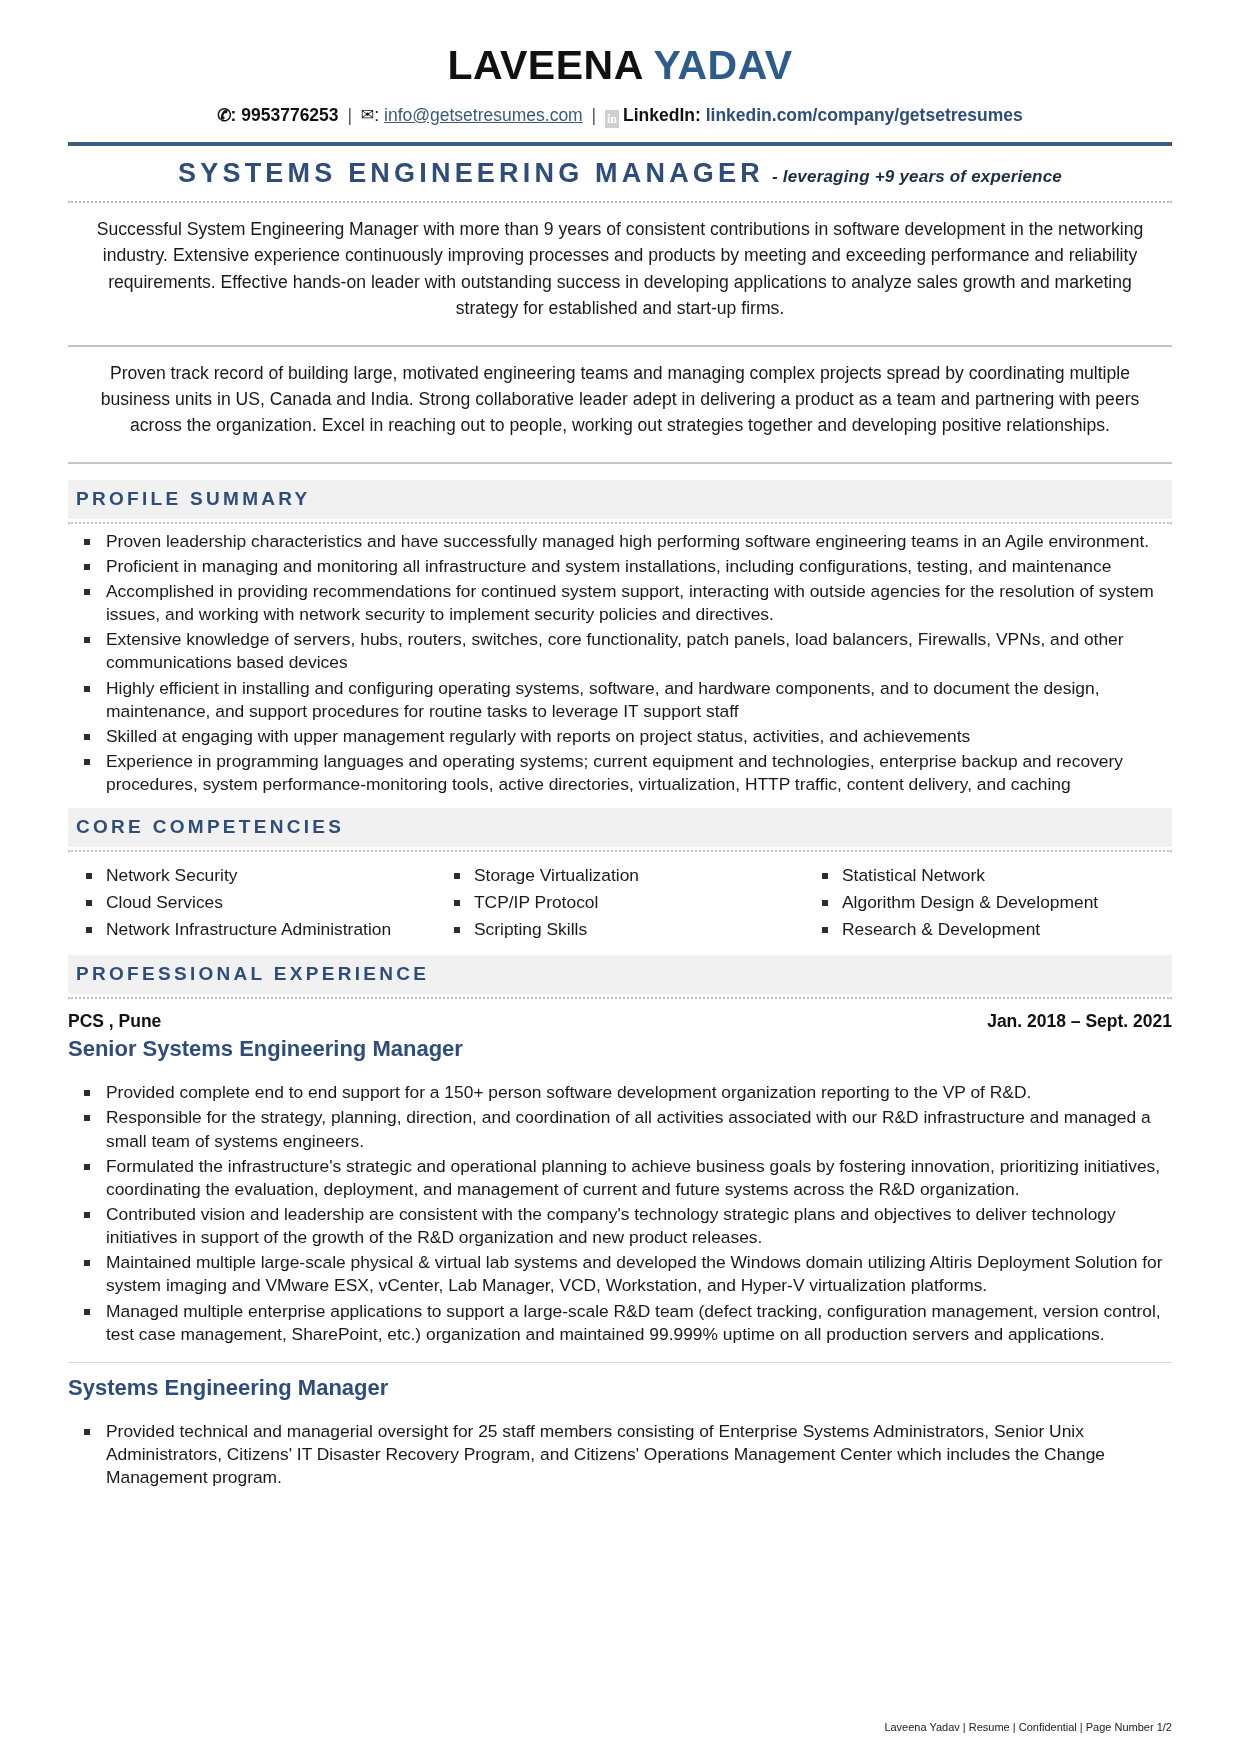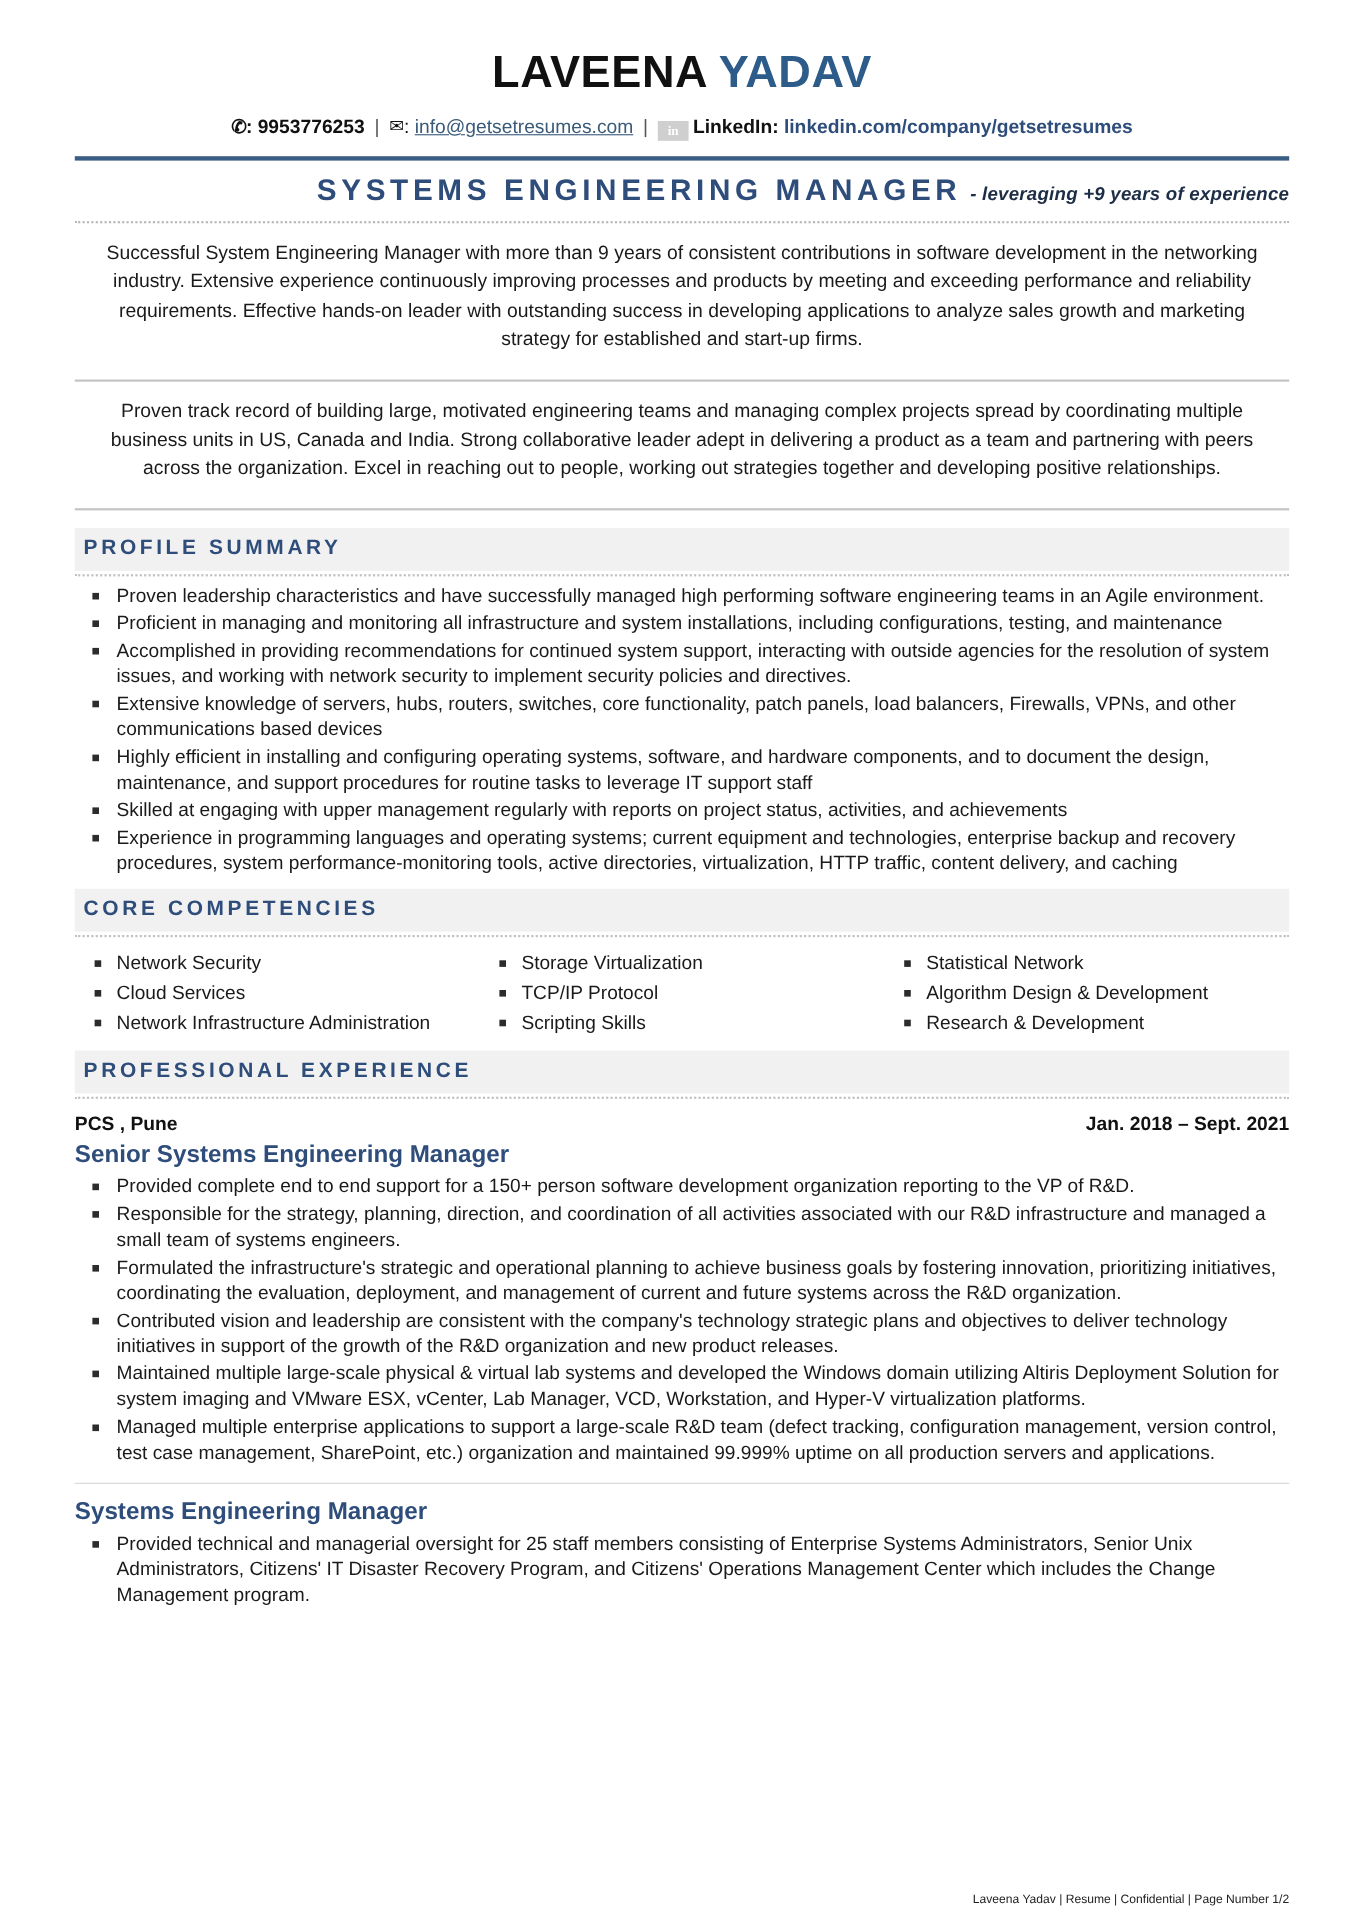--- a/index.html
+++ b/index.html
@@ -56,21 +56,21 @@
     font-size: 16px;
     vertical-align: 1px;
   }
   a.email-link {
     color: #3A5A7A;
     text-decoration: underline;
     font-weight: normal;
   }
   .li-badge {
     display: inline-block;
-    width: 28px;
+    width: 14px;
     height: 18px;
     background: #cfcfcf;
     color: #ffffff;
     font-size: 12px;
     font-weight: bold;
     line-height: 18px;
     text-align: center;
     vertical-align: -2px;
     margin-right: 4px;
     font-family: "Liberation Serif", serif;
@@ -79,21 +79,21 @@
   .li-url { font-weight: bold; color: #2E4D7B; }
 
   .rule-thick {
     height: 4px;
     background: #3A5E83;
     margin-top: 14px;
   }
 
   
   .headline {
-    text-align: right;
+    text-align: center;
     margin-top: 12px;
     white-space: nowrap;
   }
   .headline-main {
     font-size: 27px;
     font-weight: bold;
     color: #2E4D7B;
     letter-spacing: 4.2px;
   }
   .headline-sub {
@@ -204,21 +204,21 @@
     color: #111111;
   }
   .job-company { }
   .job-dates { white-space: nowrap; }
   .job-title {
     font-size: 22px;
     font-weight: bold;
     color: #2E4D7B;
     margin-top: 4px;
   }
-  .job .blist { margin-top: 5px; }
+  .job .blist { margin-top: 19px; }
 
   .job-rule {
     border-top: 1px solid #d6d6d6;
     margin-top: 16px;
   }
 
   
   .footer {
     position: absolute;
     right: 68px;

